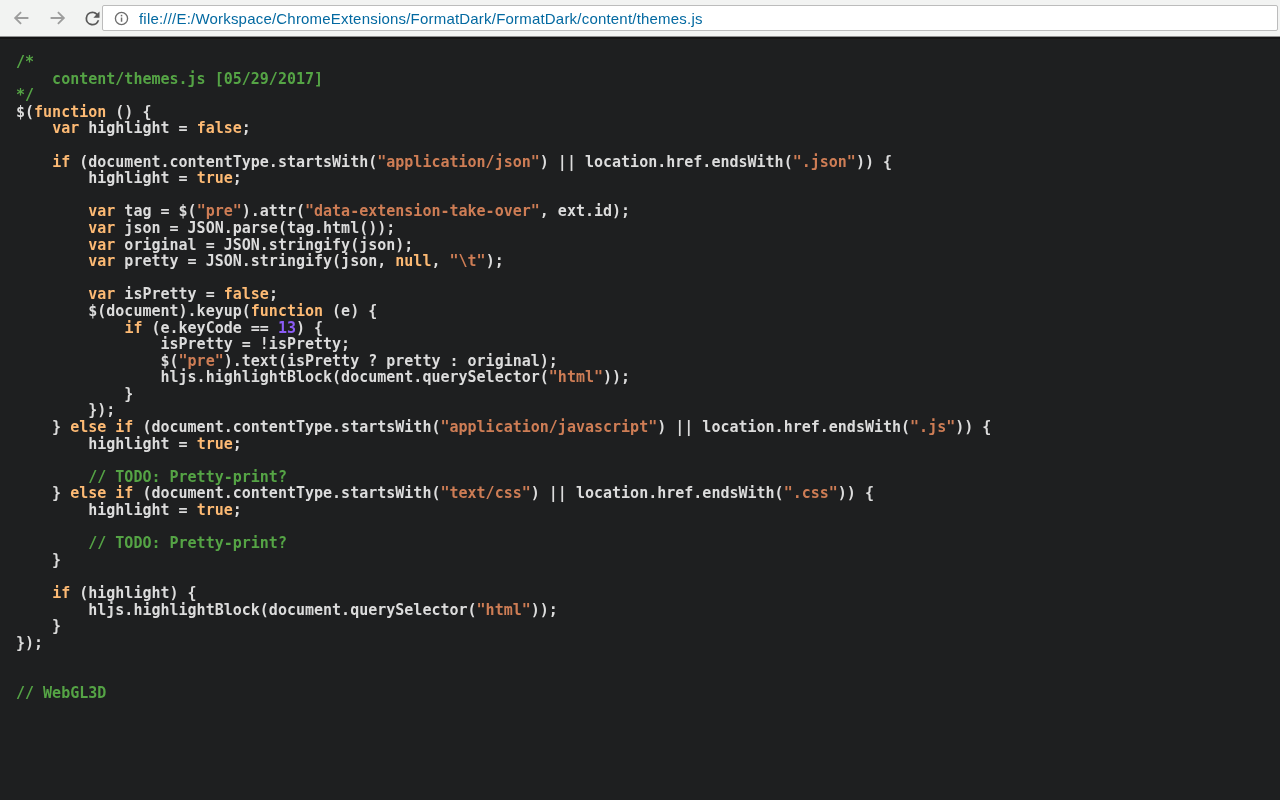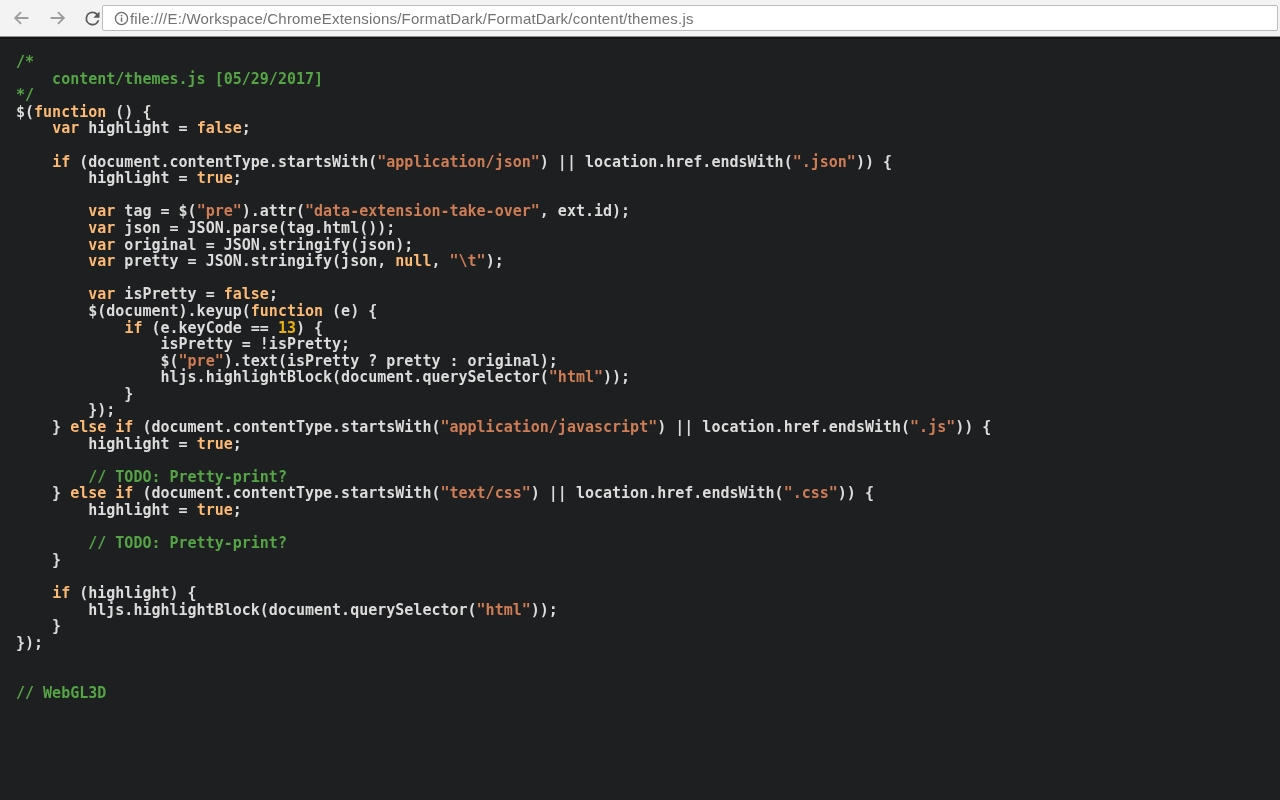--- a/index.html
+++ b/index.html
@@ -40,24 +40,24 @@
     top: 5px;
     height: 26px;
     background: #ffffff;
     border: 1px solid #bcbcbc;
     border-radius: 2px;
     display: flex;
     align-items: center;
     padding: 0 10px;
   }
   .omnibox .url-text {
-    margin-left: 0;
+    margin-left: 9px;
     font-size: 15px;
     letter-spacing: 0.2px;
-    color: #737373;
+    color: #0369a1;
     white-space: nowrap;
     overflow: hidden;
   }
 
   
   .page {
     width: 100%;
     height: 763px;
     background: #1e1f20;
     border-top: 2px solid #141415;
@@ -71,21 +71,21 @@
     font-weight: bold;
     line-height: 16.6px;
     white-space: pre;
     color: #dcdcdc;
   }
   .code-line { height: 16.6px; }
   .tok-plain   { color: #dcdcdc; }
   .tok-keyword { color: #fdba74; }
   .tok-string  { color: #ce7d55; }
   .tok-comment { color: #55a445; }
-  .tok-number  { color: #eab308; }
+  .tok-number  { color: #8b5cf6; }
 </style>
 </head>
 <body>
 
 <div class="toolbar">
   <div class="nav-btn" title="Back">
     <svg width="22" height="22" viewBox="0 0 24 24">
       <path d="M5 12h14M11 5.5l-6.5 6.5 6.5 6.5" fill="none" stroke="#9d9d9d" stroke-width="2"></path>
     </svg>
   </div>

